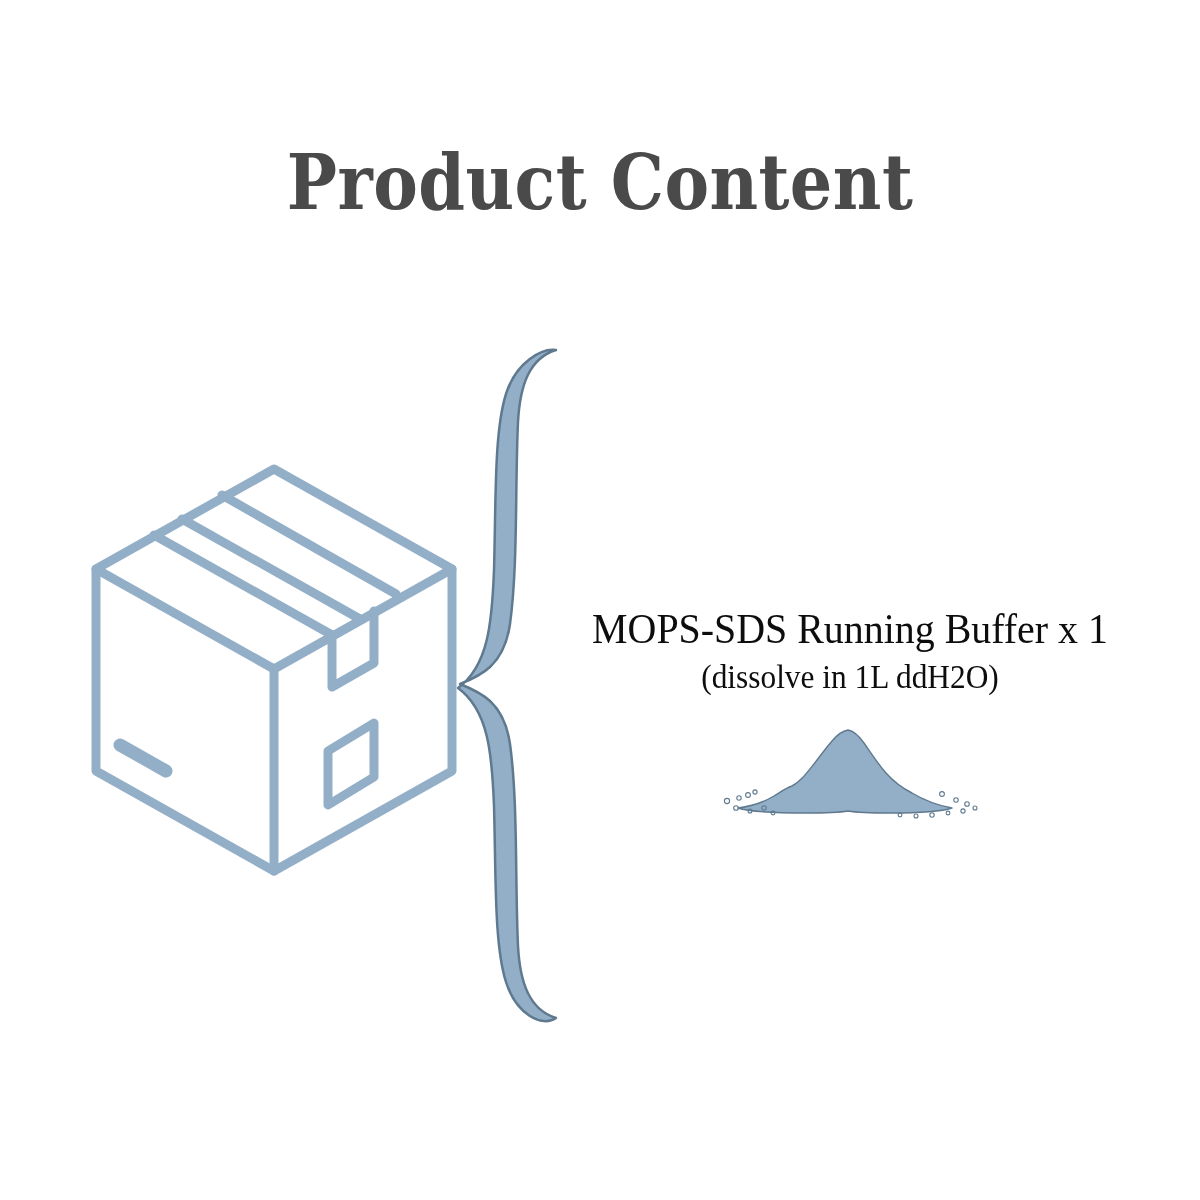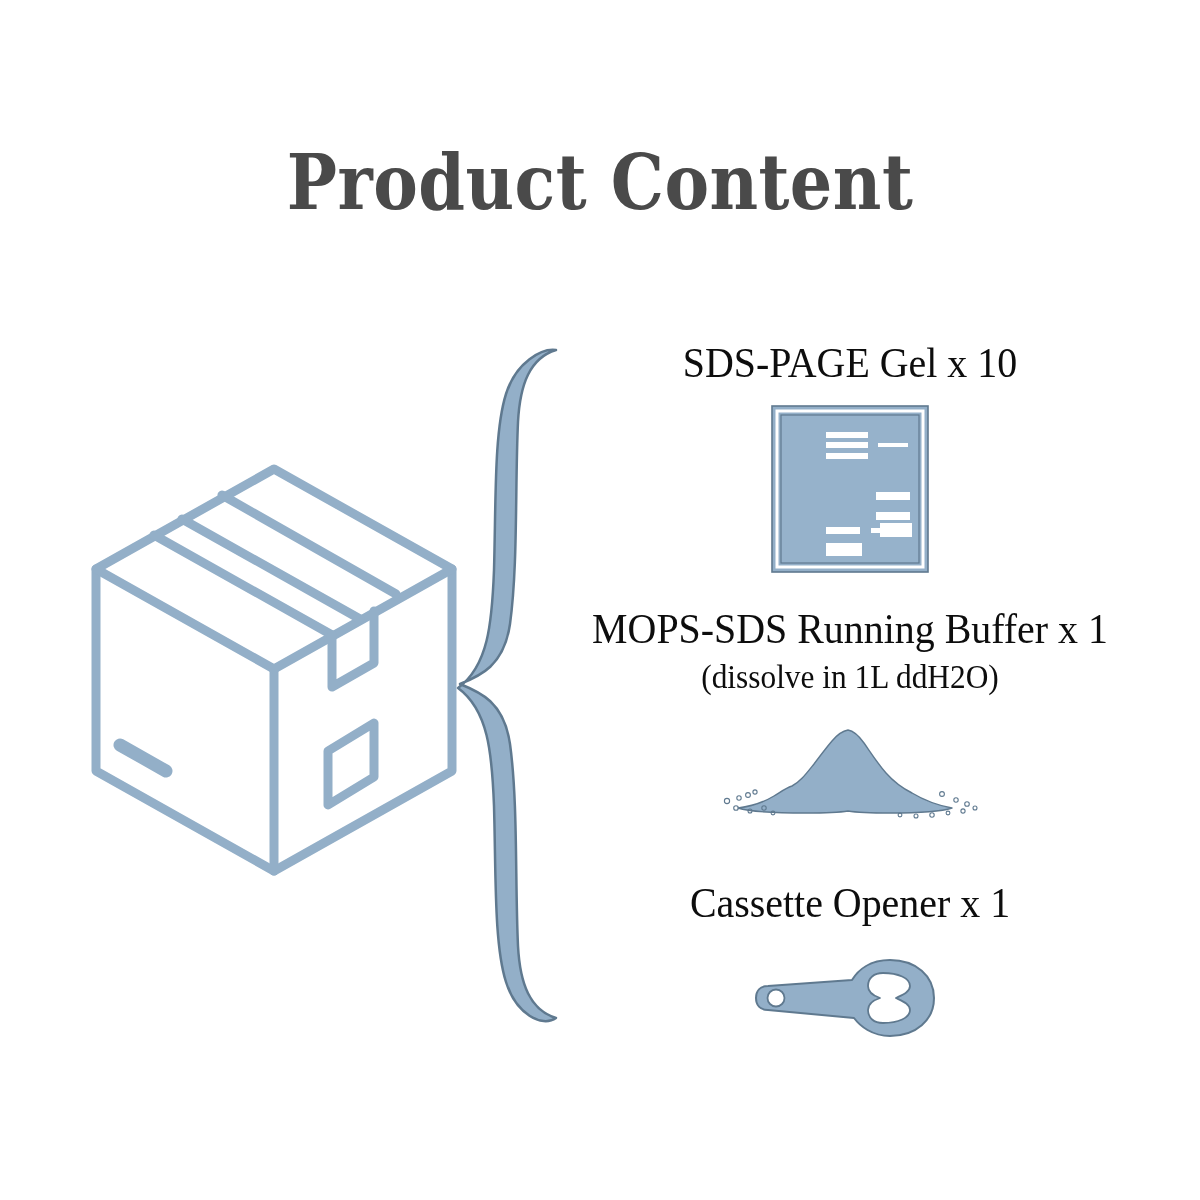--- a/index.html
+++ b/index.html
@@ -143,51 +143,20 @@
              C 62 608, 64 540, 62 470
              C 60 416, 56 374, 26 352
              C 56 330, 60 288, 62 234
              C 64 164, 62 96, 74 58
              C 84 26, 110 12, 124 14 Z" fill="#93AFC8" stroke="#5F798F" stroke-width="2.5" stroke-linejoin="round"></path>
   </svg>
 </div>
 
 <div id="items-column">
 
-  <div class="item-block" id="block-gel">
-    <div class="item-label">SDS-PAGE Gel x 10</div>
-
-    <div class="item-art" id="gel-art">
-      <svg viewBox="0 0 160 170" width="160" height="170" aria-hidden="true">
-
-        <rect x="2" y="2" width="156" height="166" fill="#93AFC8" stroke="#5F798F" stroke-width="1.6"></rect>
-
-        <rect x="7" y="7" width="146" height="156" fill="none" stroke="#FFFFFF" stroke-width="3"></rect>
-
-        <rect x="11" y="11" width="138" height="148" fill="#96B2CB" stroke="#5F798F" stroke-width="1.2"></rect>
-
-        <rect x="56" y="28" width="42" height="6" fill="#FFFFFF"></rect>
-        <rect x="56" y="38" width="42" height="6" fill="#FFFFFF"></rect>
-        <rect x="56" y="49" width="42" height="6" fill="#FFFFFF"></rect>
-
-        <rect x="108" y="39" width="30" height="4" fill="#FFFFFF"></rect>
-
-        <rect x="106" y="88" width="34" height="8" fill="#FFFFFF"></rect>
-
-        <rect x="106" y="108" width="34" height="8" fill="#FFFFFF"></rect>
-
-        <rect x="101" y="124" width="13" height="5" fill="#FFFFFF"></rect>
-        <rect x="110" y="119" width="32" height="14" fill="#FFFFFF"></rect>
-
-        <rect x="56" y="123" width="34" height="7" fill="#FFFFFF"></rect>
-
-        <rect x="56" y="139" width="36" height="13" fill="#FFFFFF"></rect>
-      </svg>
-    </div>
-  </div>
 
   <div class="item-block" id="block-buffer">
     <div class="item-label">MOPS-SDS Running Buffer x 1</div>
     <div class="item-sublabel">(dissolve in 1L ddH2O)</div>
 
     <div class="item-art" id="powder-art">
       <svg viewBox="0 0 260 100" width="260" height="100" aria-hidden="true">
 
         <path d="M18 88
                  C 34 86, 44 82, 54 76
@@ -219,44 +188,14 @@
         <circle cx="255" cy="88" r="2.0" fill="none" stroke="#5F798F" stroke-width="1.1"></circle>
         <circle cx="243" cy="91" r="2.1" fill="none" stroke="#5F798F" stroke-width="1.1"></circle>
         <circle cx="228" cy="93" r="1.9" fill="none" stroke="#5F798F" stroke-width="1.1"></circle>
         <circle cx="212" cy="95" r="2.2" fill="none" stroke="#5F798F" stroke-width="1.1"></circle>
         <circle cx="196" cy="96" r="2.0" fill="none" stroke="#5F798F" stroke-width="1.1"></circle>
         <circle cx="180" cy="95" r="1.9" fill="none" stroke="#5F798F" stroke-width="1.1"></circle>
       </svg>
     </div>
   </div>
 
-  <div class="item-block" id="block-opener">
-    <div class="item-label">Cassette Opener x 1</div>
-
-    <div class="item-art" id="opener-art">
-      <svg viewBox="0 0 200 100" width="200" height="100" aria-hidden="true">
-
-        <path d="M18 38
-                 C 10 38, 6 43, 6 50
-                 C 6 57, 10 62, 18 62
-                 L 104 70
-                 C 110 78, 122 88, 140 88
-                 C 166 88, 184 72, 184 50
-                 C 184 28, 166 12, 140 12
-                 C 120 12, 108 22, 102 32
-                 L 18 38 Z" fill="#93AFC8" stroke="#5F798F" stroke-width="2" stroke-linejoin="round"></path>
-
-        <circle cx="26" cy="50" r="8.5" fill="#FFFFFF" stroke="#5F798F" stroke-width="1.8"></circle>
-
-        <path d="M133 25
-                 C 148 25, 160 30, 160 38
-                 C 160 44, 152 47, 146 50
-                 C 152 53, 160 56, 160 62
-                 C 160 70, 148 75, 133 75
-                 C 124 75, 118 70, 118 62
-                 C 118 55, 124 52, 130 50
-                 C 124 48, 118 45, 118 38
-                 C 118 30, 124 25, 133 25 Z" fill="#FFFFFF" stroke="#5F798F" stroke-width="1.8" stroke-linejoin="round"></path>
-      </svg>
-    </div>
-  </div>
 
 </div>
 
 </body></html>

